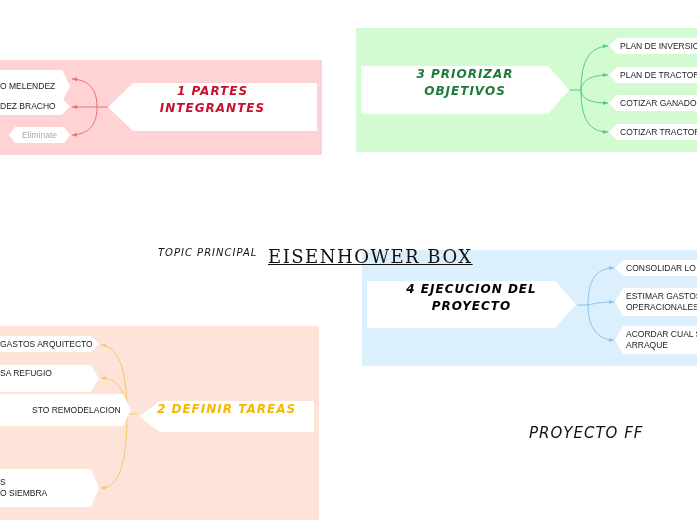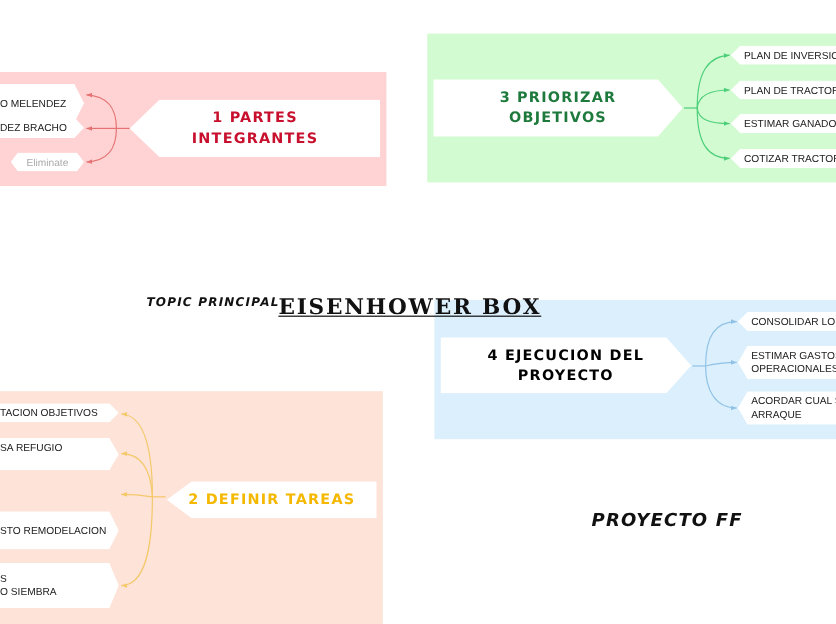--- a/index.html
+++ b/index.html
@@ -9,38 +9,38 @@
     font-family: "Liberation Sans", sans-serif;
   }
   .quad { position: absolute; }
   .q1 { left: 0; top: 60px; width: 322px; height: 95px; background: #ffd3d4; }
   .q3 { left: 356px; top: 28px; width: 341px; height: 124px; background: #d3fbd1; }
   .q4 { left: 362px; top: 250px; width: 335px; height: 116px; background: #dbeffc; }
   .q2 { left: 0; top: 326px; width: 319px; height: 194px; background: #fde3d8; }
 
   .main-node {
     position: absolute; background: #fff;
-    display: flex; align-items: center; justify-content: center; text-align: center;
-    font-family: "DejaVu Sans", sans-serif; font-weight: bold; 
+    display: flex; align-items: flex-start; justify-content: center; text-align: center;
+    font-family: "DejaVu Sans", sans-serif; font-weight: bold; font-style: italic;
     letter-spacing: 1px; line-height: 17px; font-size: 12px;
   }
   .main-left { clip-path: polygon(12% 0, 100% 0, 100% 100%, 12% 100%, 0 50%); }
   .main-right { clip-path: polygon(0 0, 90% 0, 100% 50%, 90% 100%, 0 100%); }
 
   .leaf {
     position: absolute; background: #fff; color: #222; font-size: 8.5px;
     display: flex; align-items: center; white-space: pre-line; line-height: 11px;
     overflow: hidden;
   }
   .leaf-right { clip-path: polygon(8px 0, 100% 0, 100% 100%, 8px 100%, 0 50%); padding-left: 11px; }
   .leaf-left { clip-path: polygon(0 0, calc(100% - 8px) 0, 100% 50%, calc(100% - 8px) 100%, 0 100%); }
 
   .title {
-    position: absolute; font-family: "DejaVu Sans", sans-serif; font-weight: bold;
-    color: #111; white-space: nowrap;
+    position: absolute; font-family: "DejaVu Sans", sans-serif; font-weight: normal;
+    color: #111; white-space: nowrap; margin-left: 36px;
   }
   svg.conn { position: absolute; left: 0; top: 0; overflow: visible; pointer-events: none; }
 </style>
 </head>
 <body>
 
 <div class="quad q1"></div>
 <div class="quad q3"></div>
 <div class="quad q4"></div>
 <div class="quad q2"></div>
@@ -110,21 +110,21 @@
   <span>3  PRIORIZAR
 OBJETIVOS</span>
 </div>
 <div class="leaf leaf-right" style="left:609px; top:38px; width:88px; height:16px;">
   <span>PLAN DE INVERSIO</span>
 </div>
 <div class="leaf leaf-right" style="left:609px; top:67px; width:88px; height:16px;">
   <span>PLAN DE TRACTOR</span>
 </div>
 <div class="leaf leaf-right" style="left:609px; top:95px; width:88px; height:16px;">
-  <span>ESTIMAR GANADO</span>
+  <span>COTIZAR GANADO</span>
 </div>
 <div class="leaf leaf-right" style="left:609px; top:124px; width:88px; height:16px;">
   <span>COTIZAR TRACTOR</span>
 </div>
 
 <div class="main-node main-right" style="left:367px; top:281px; width:209px; height:47px; color:#000000; white-space:pre-line;">
   <span>4    EJECUCION DEL
 PROYECTO</span>
 </div>
 <div class="leaf leaf-right" style="left:615px; top:260px; width:82px; height:16px;">
@@ -136,26 +136,26 @@
 </div>
 <div class="leaf leaf-right" style="left:615px; top:326px; width:82px; height:28px;">
   <span>ACORDAR CUAL S
 ARRAQUE</span>
 </div>
 
 <div class="main-node main-left" style="left:139px; top:401px; width:175px; height:31px; color:#f5b800;">
   <span>2  DEFINIR TAREAS</span>
 </div>
 <div class="leaf leaf-left" style="left:0; top:336px; width:99px; height:16px;">
-  <span>TACION OBJETIVOS</span>
+  <span>GASTOS ARQUITECTO</span>
 </div>
 <div class="leaf leaf-left" style="left:0; top:365px; width:99px; height:27px; align-items:flex-start; padding-top:3px; box-sizing:border-box;">
   <span>SA REFUGIO</span>
 </div>
-<div class="leaf leaf-left" style="left:0; top:426px; width:99px; height:32px;">
+<div class="leaf leaf-left" style="left:0; top:394px; width:99px; height:32px;padding-left:32px;">
   <span>STO REMODELACION</span>
 </div>
 <div class="leaf leaf-left" style="left:0; top:469px; width:99px; height:38px;">
   <span>S
 O SIEMBRA</span>
 </div>
 
 <div class="title" style="left:122px; top:247px; font-size:10px; font-style:italic; letter-spacing:1px;">
   <span>TOPIC PRINCIPAL</span>
 </div>

